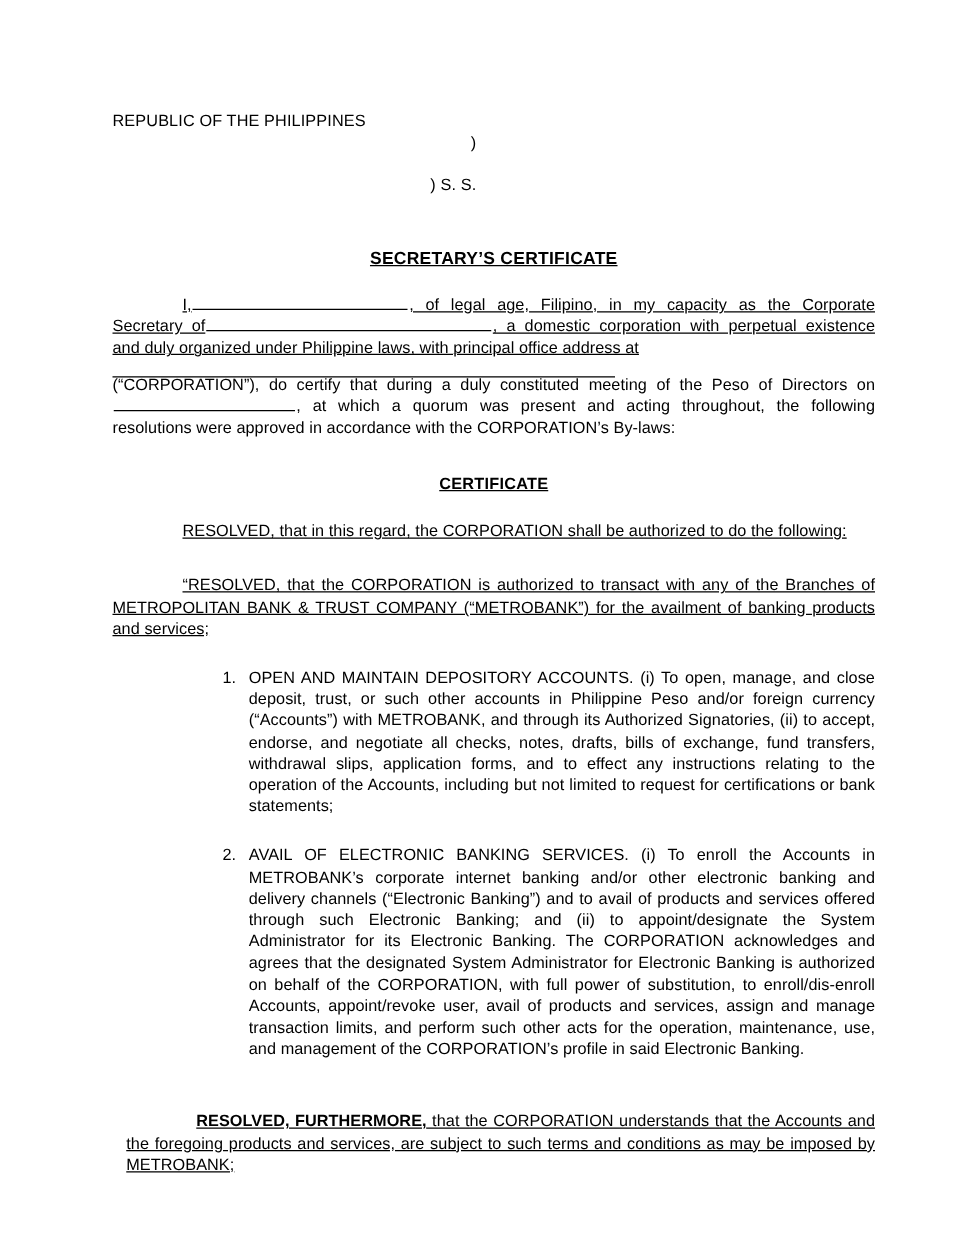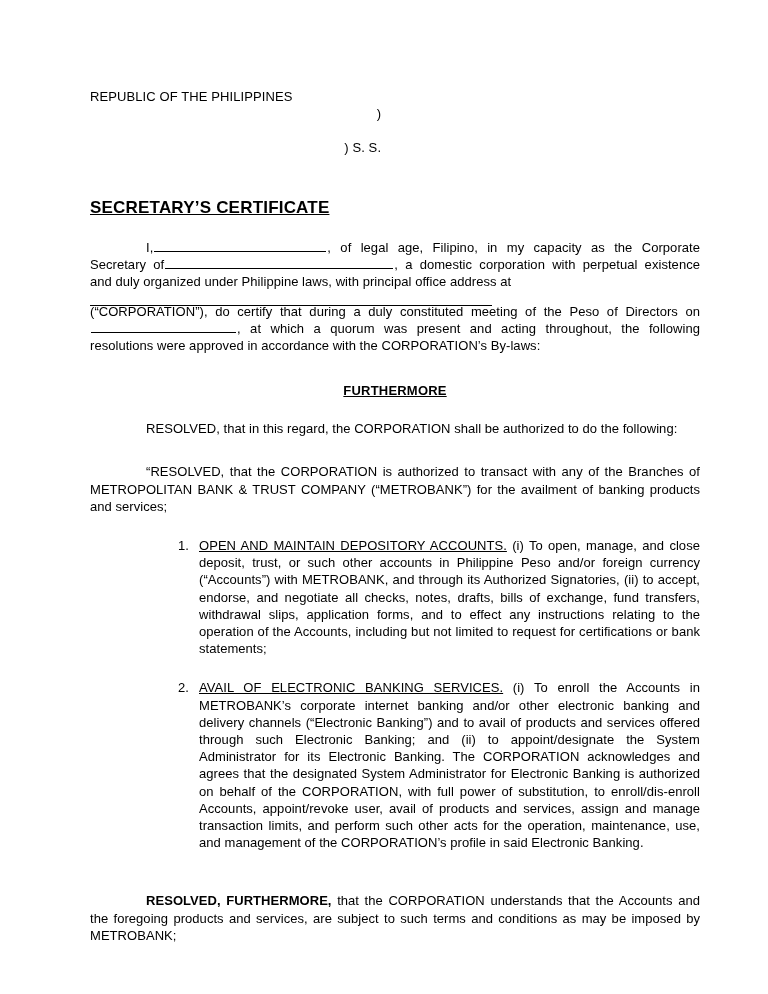--- a/index.html
+++ b/index.html
@@ -37,21 +37,22 @@
   }
   .juris-label { white-space: nowrap; }
   .juris-brace {
     margin-left: 22px;
     line-height: 17px;
     white-space: pre;
   }
 
   
   .doc-title {
-    font-size: 17px;
+    text-align: center;
+    font-size: 14px;
     font-weight: bold;
     text-decoration: underline;
     letter-spacing: .2px;
     margin-top: 25px;
   }
   .section-title {
     text-align: center;
     font-size: 13px;
     font-weight: bold;
     text-decoration: underline;
@@ -62,24 +63,24 @@
   
   p.body {
     font-size: 13px;
     line-height: 17.2px;
     text-align: justify;
     text-justify: inter-word;
     margin: 0;
     letter-spacing: .05px;
   }
   p.lead   { margin-top: 21px; }
-  p.indent { text-indent: 56px; }
+  p.indent { text-indent: 56px; text-decoration: underline; }
   p.gap-lg { margin-top: 22px; }
   p.gap-xl { margin-top: 26px; }
-  p.gap-xxl{ margin-top: 41px; }
+  p.gap-xxl{ margin-top: 41px; margin-left: 11px; }
 
   
   .blank {
     display: inline-block;
     border-bottom: 1px solid #000;
     vertical-align: baseline;
     height: 12px;
     margin: 0 1px;
   }
   .blank-name  { width: 172px; }
@@ -91,21 +92,21 @@
     width: 402px;
     height: 14px;
     margin-bottom: -3px;
   }
   .addr-line {
     display: flex;
     align-items: flex-end;
     justify-content: space-between;
   }
 
-  .u { text-decoration: underline; }
+  .u { }
   .b { font-weight: bold; }
 
   
   ol.resolutions {
     margin: 0;
     padding: 0;
     list-style: none;
   }
   ol.resolutions > li {
     position: relative;
@@ -148,21 +149,21 @@
     </p>
 
     <div class="addr-line">
       <span class="blank-addr"></span>
     </div>
 
     <p class="body">
       <span>(“CORPORATION”), do certify that during a duly constituted meeting of the Peso of Directors on</span><span class="blank blank-date"></span><span>, at which a quorum was present and acting throughout, the following resolutions were approved in accordance with the CORPORATION’s By-laws:</span>
     </p>
 
-    <div class="section-title">FURTHERMORE</div>
+    <div class="section-title">CERTIFICATE</div>
 
     <p class="body gap-lg indent">RESOLVED, that in this regard, the CORPORATION shall be authorized to do the following:</p>
 
     <p class="body gap-xl indent">“RESOLVED, that the CORPORATION is authorized to transact with any of the Branches of METROPOLITAN BANK &amp; TRUST COMPANY (“METROBANK”) for the availment of banking products and services;</p>
 
     <ol class="resolutions" style="margin-top:22px">
       <li>
         <span class="li-num">1.</span><span class="u">OPEN AND MAINTAIN DEPOSITORY ACCOUNTS.</span><span> (i) To open, manage, and close deposit, trust, or such other accounts in Philippine Peso and/or foreign currency (“Accounts”) with METROBANK, and through its Authorized Signatories, (ii) to accept, endorse, and negotiate all checks, notes, drafts, bills of exchange, fund transfers, withdrawal slips, application forms, and to effect any instructions relating to the operation of the Accounts, including but not limited to request for certifications or bank statements;</span>
       </li>
       <li>

